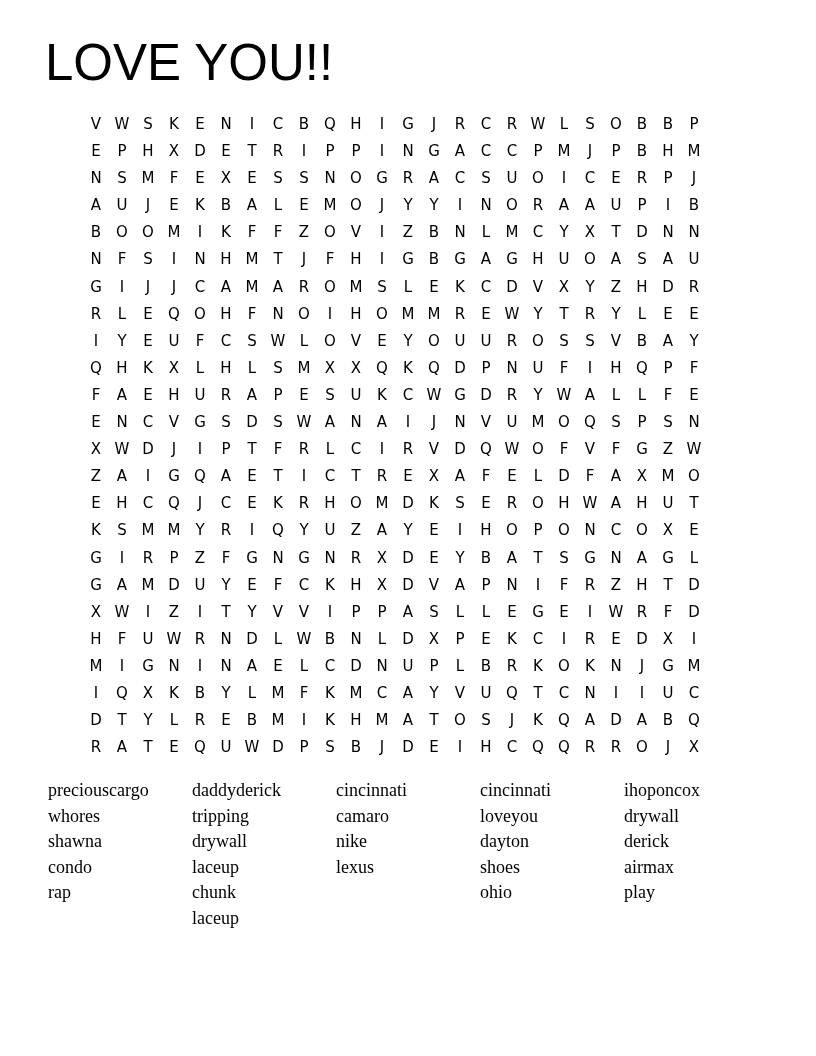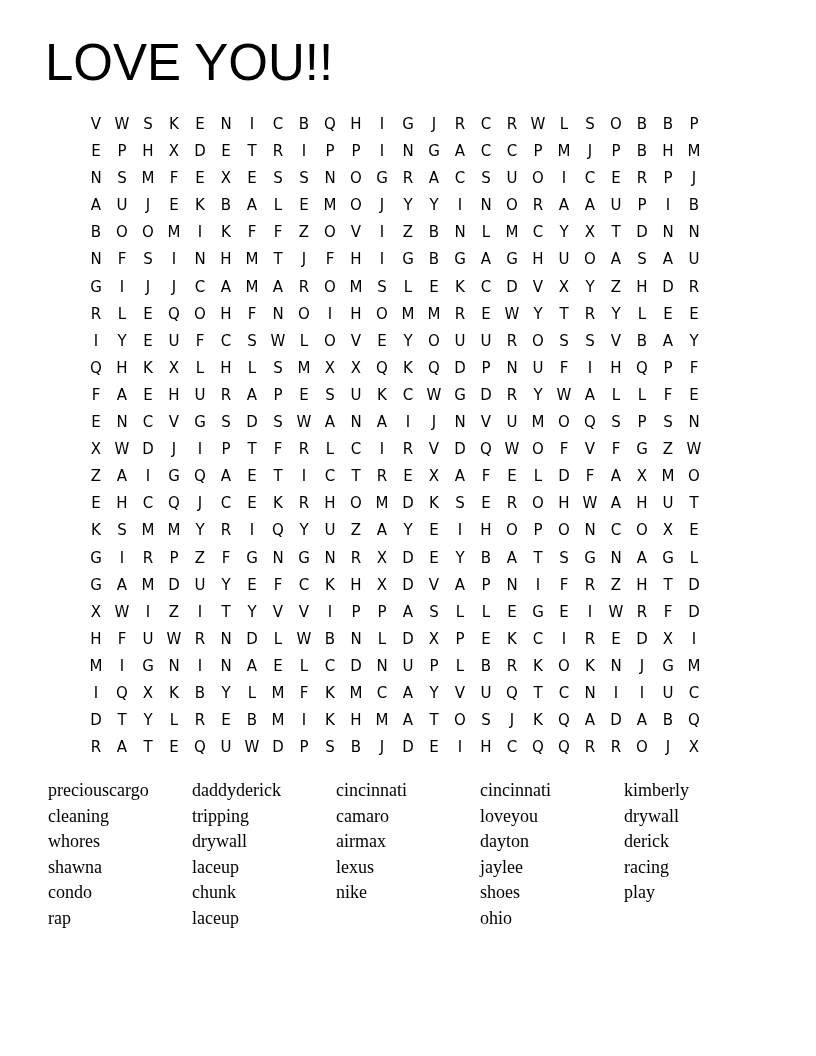--- a/index.html
+++ b/index.html
@@ -658,49 +658,46 @@
       <div class="cell">R</div>
       <div class="cell">O</div>
       <div class="cell">J</div>
       <div class="cell">X</div>
     </div>
   </div>
 
 <div class="wordlist" id="wordlist">
     <div class="word-col">
       <div class="word">preciouscargo</div>
-      <div class="word">cleaning</div>
       <div class="word">whores</div>
       <div class="word">shawna</div>
       <div class="word">condo</div>
       <div class="word">rap</div>
     </div>
     <div class="word-col">
       <div class="word">daddyderick</div>
       <div class="word">tripping</div>
       <div class="word">drywall</div>
       <div class="word">laceup</div>
       <div class="word">chunk</div>
       <div class="word">laceup</div>
     </div>
     <div class="word-col">
       <div class="word">cincinnati</div>
       <div class="word">camaro</div>
-      <div class="word">airmax</div>
+      <div class="word">nike</div>
       <div class="word">lexus</div>
-      <div class="word">nike</div>
     </div>
     <div class="word-col">
       <div class="word">cincinnati</div>
       <div class="word">loveyou</div>
       <div class="word">dayton</div>
-      <div class="word">jaylee</div>
       <div class="word">shoes</div>
       <div class="word">ohio</div>
     </div>
     <div class="word-col">
-      <div class="word">kimberly</div>
+      <div class="word">ihoponcox</div>
       <div class="word">drywall</div>
       <div class="word">derick</div>
-      <div class="word">racing</div>
+      <div class="word">airmax</div>
       <div class="word">play</div>
     </div>
   </div>
 
 </body></html>

